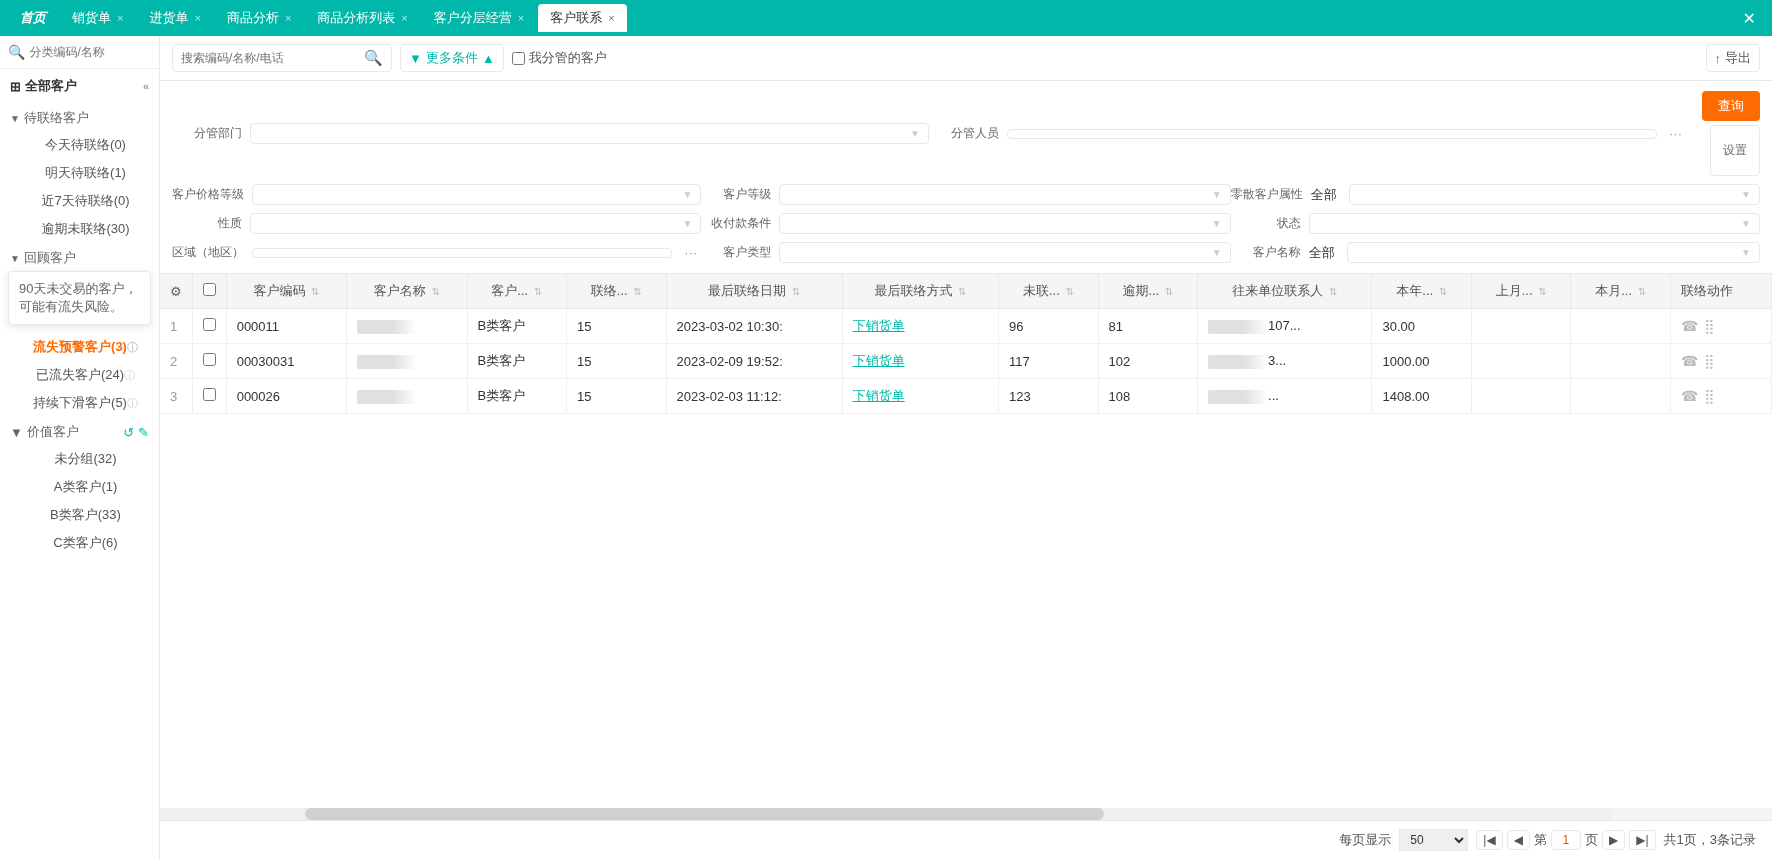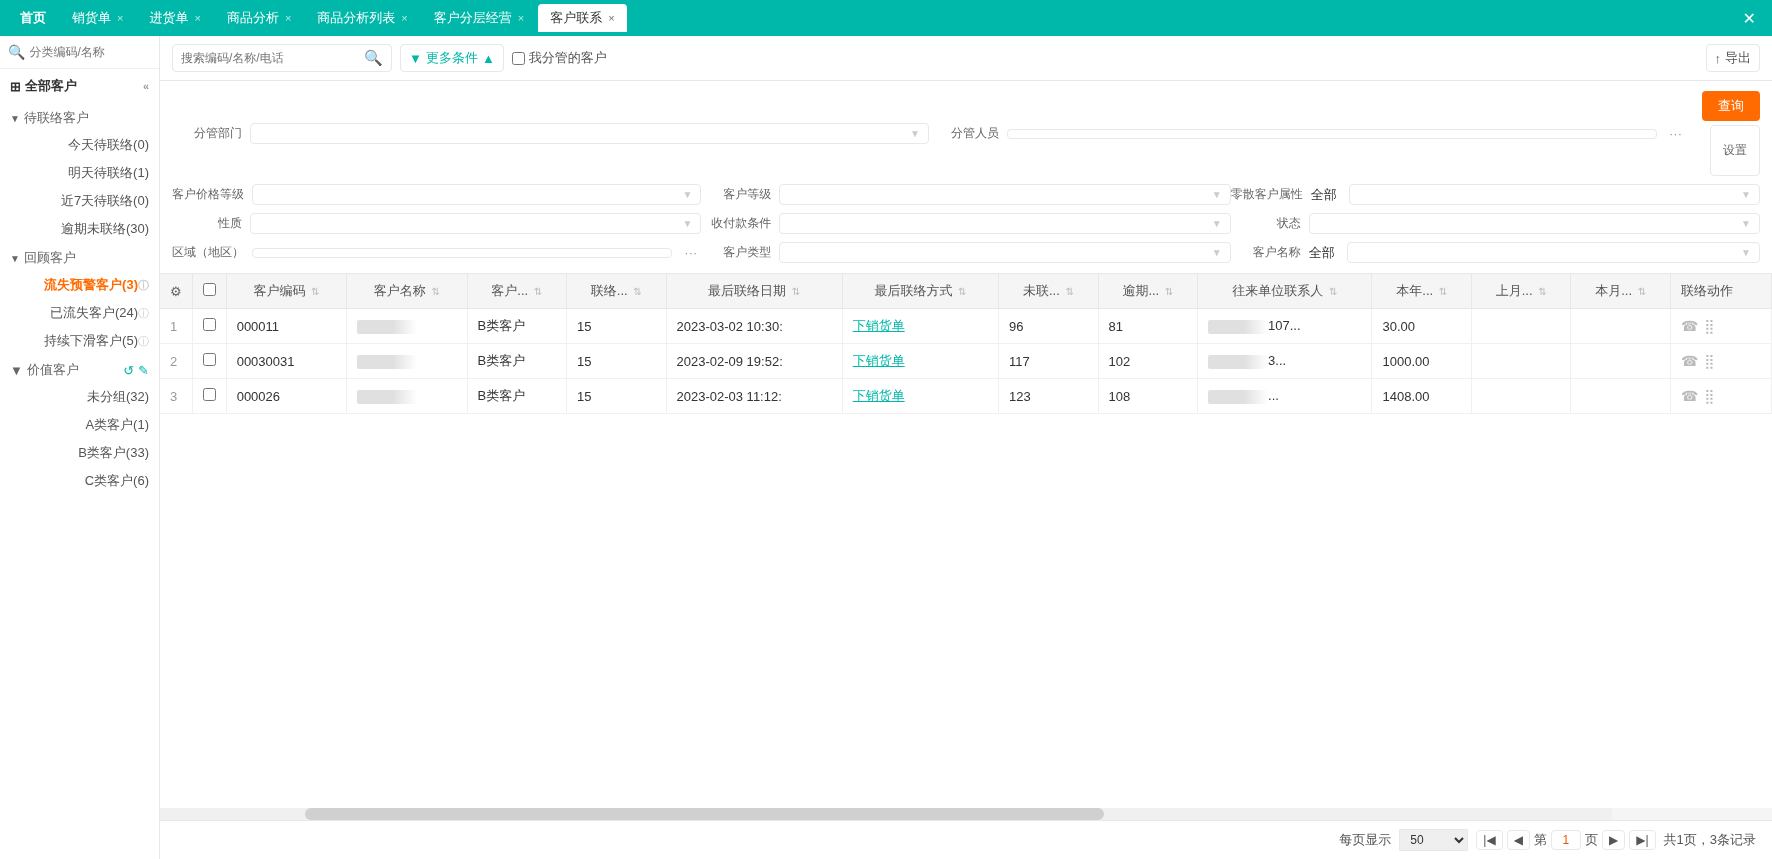--- a/index.html
+++ b/index.html
@@ -30,20 +30,21 @@
       background: #fff;
       color: #333;
     }
     .tab-item .close-icon {
       font-size: 11px;
       opacity: 0.7;
     }
     .tab-item.home {
       background: transparent;
       font-weight: bold;
+      font-style: italic;
     }
     .tab-spacer { flex: 1; }
     .window-close {
       color: #fff;
       font-size: 16px;
       cursor: pointer;
       padding: 0 8px;
     }
 
     
@@ -98,21 +99,21 @@
       gap: 4px;
     }
     .sidebar-group-title .arrow { font-size: 10px; }
     .sidebar-item {
       padding: 5px 10px 5px 22px;
       color: #555;
       font-size: 12px;
       cursor: pointer;
       display: flex;
       align-items: center;
-      justify-content: flex-end;
+      justify-content: center;
     }
     .sidebar-item.active {
       color: #ff6b00;
       font-weight: bold;
     }
     .sidebar-item .info-icon { color: #ccc; font-size: 11px; }
     .tooltip-box {
       background: #fff;
       border: 1px solid #e8e8e8;
       border-radius: 4px;
@@ -461,20 +462,23 @@
     <div class="sidebar-item">
       <span>近7天待联络(0)</span>
     </div>
     <div class="sidebar-item">
       <span>逾期未联络(30)</span>
     </div>
 
     <div class="sidebar-group-title">
       <span class="arrow">▼</span>
       <span>回顾客户</span>
+    </div>
+    <div class="tooltip-box">
+      <span>90天未交易的客户，可能有流失风险。</span>
     </div>
     <div class="sidebar-item active">
       <span>流失预警客户(3)</span>
       <span class="info-icon">ⓘ</span>
     </div>
     <div class="sidebar-item">
       <span>已流失客户(24)</span>
       <span class="info-icon">ⓘ</span>
     </div>
     <div class="sidebar-item">

